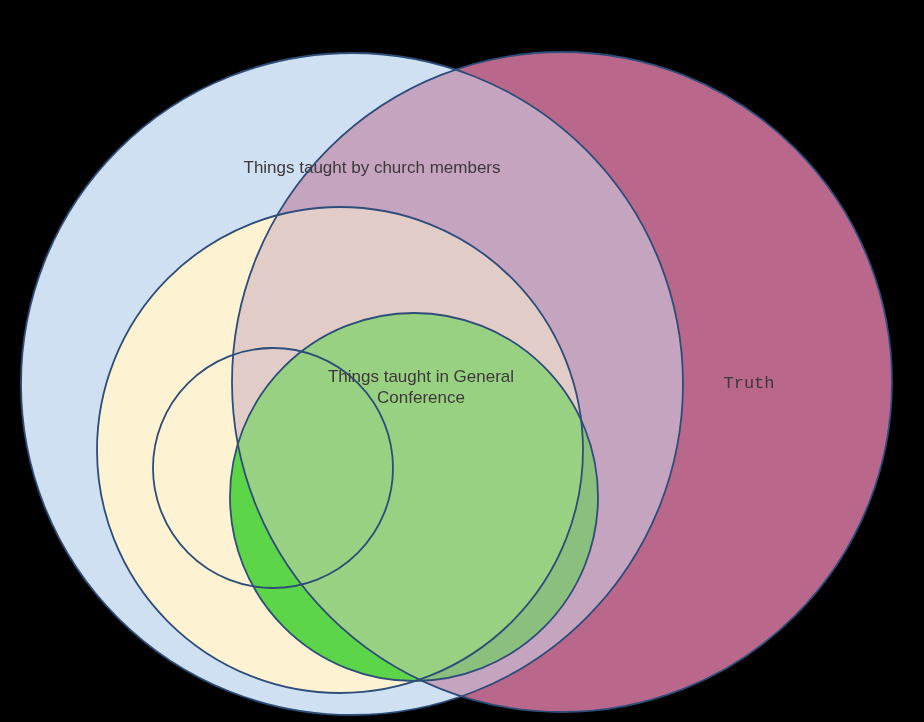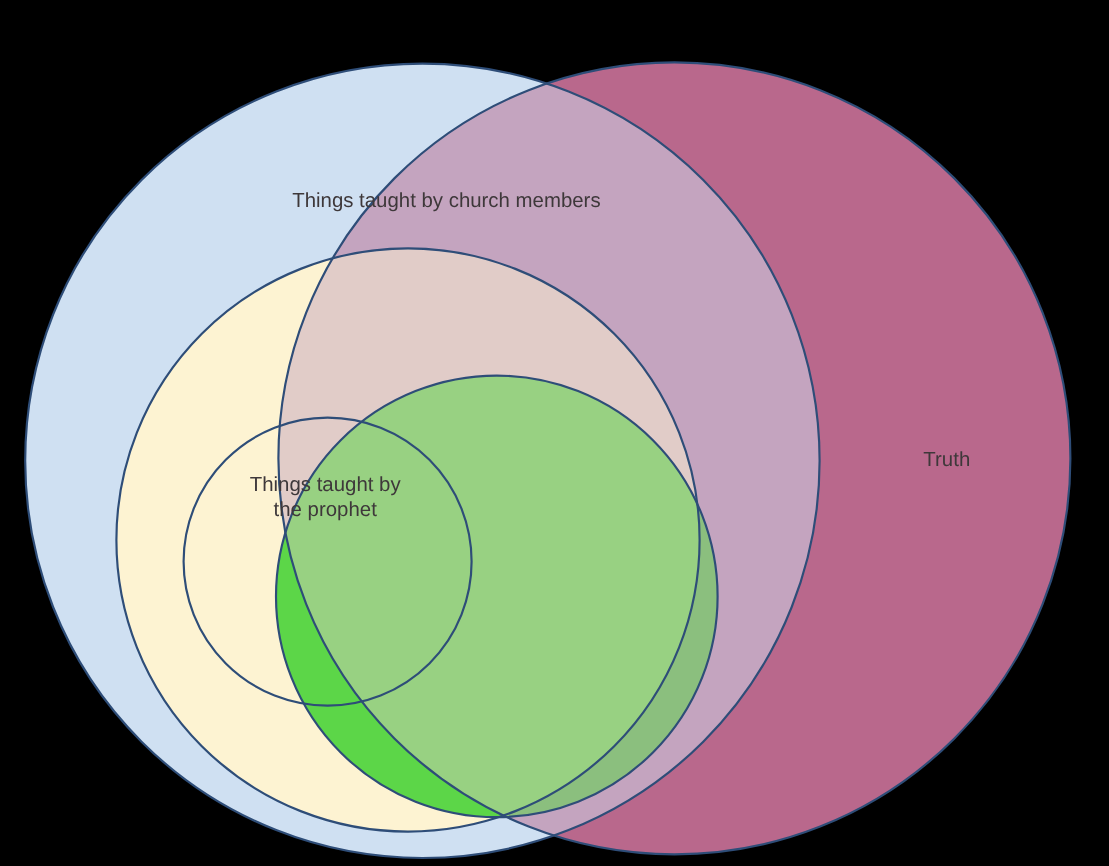--- a/index.html
+++ b/index.html
@@ -28,21 +28,21 @@
     font-size: 17px;
     line-height: 21px;
     white-space: pre-line;
     text-align: center;
     pointer-events: none;
   }
   .lbl-church      { left: 372px; top: 131px; }
   .lbl-authorities { left: 341px; top: 252px; }
   .lbl-conference  { left: 421px; top: 351px; }
   .lbl-prophet     { left: 271px; top: 378px; }
-  .lbl-truth       { left: 789px; top: 347px; }
+  .lbl-truth       { left: 749px; top: 347px; font-family: Liberation Mono, monospace; }
 </style>
 </head>
 <body>
 
 <div class="canvas">
 
   <svg width="924" height="722" viewBox="0 0 924 722">
     <defs>
       <clipPath id="clip-truth">
         <circle cx="562" cy="346" r="330"></circle>
@@ -65,19 +65,19 @@
       <circle cx="562" cy="346" r="330"></circle>
       <circle cx="340" cy="414" r="243"></circle>
       <circle cx="414" cy="461" r="184"></circle>
       <circle cx="273" cy="432" r="120"></circle>
     </g>
   </svg>
 
   <div class="vlabel lbl-church">Things taught by church members</div>
 
 
+  <div class="vlabel lbl-conference">Things taught in General
+Conference</div>
 
-  <div class="vlabel lbl-prophet">Things taught by
-the prophet</div>
 
   <div class="vlabel lbl-truth">Truth</div>
 
 </div>
 
 </body></html>

